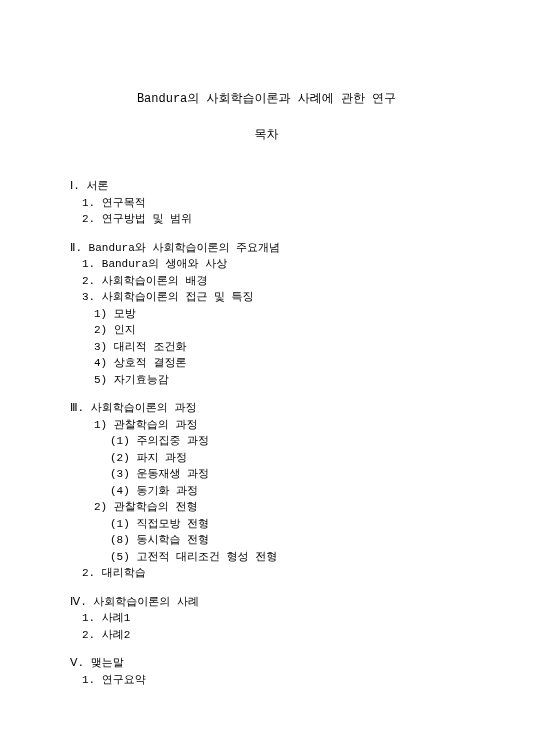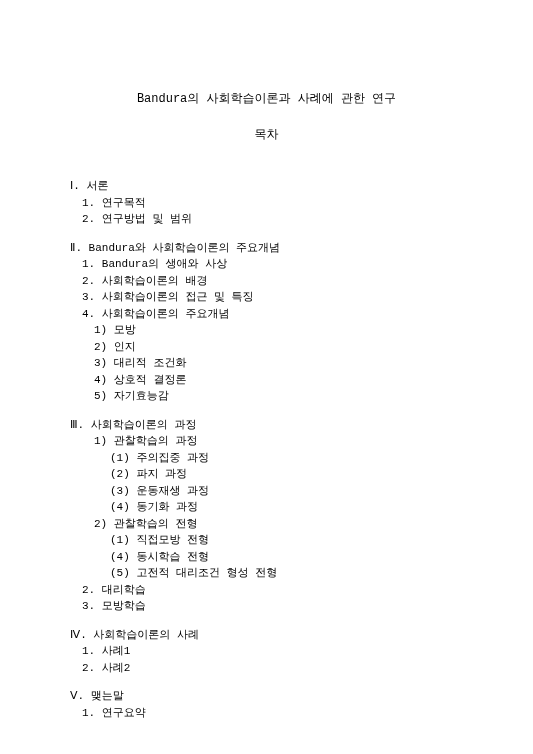--- a/index.html
+++ b/index.html
@@ -57,41 +57,39 @@
   <div class="line section-header">Ⅰ. 서론</div>
   <div class="line level-1">1. 연구목적</div>
   <div class="line level-1">2. 연구방법 및 범위</div>
 </div>
 
 <div class="section">
   <div class="line section-header">Ⅱ. Bandura와 사회학습이론의 주요개념</div>
   <div class="line level-1">1. Bandura의 생애와 사상</div>
   <div class="line level-1">2. 사회학습이론의 배경</div>
   <div class="line level-1">3. 사회학습이론의 접근 및 특징</div>
-  <div class="line level-1">4. 사회학습이론의 주요개념</div>
   <div class="line level-2">1) 모방</div>
   <div class="line level-2">2) 인지</div>
   <div class="line level-2">3) 대리적 조건화</div>
   <div class="line level-2">4) 상호적 결정론</div>
   <div class="line level-2">5) 자기효능감</div>
 </div>
 
 <div class="section">
   <div class="line section-header">Ⅲ. 사회학습이론의 과정</div>
   <div class="line level-2">1) 관찰학습의 과정</div>
   <div class="line level-3">(1) 주의집중 과정</div>
   <div class="line level-3">(2) 파지 과정</div>
   <div class="line level-3">(3) 운동재생 과정</div>
   <div class="line level-3">(4) 동기화 과정</div>
   <div class="line level-2">2) 관찰학습의 전형</div>
   <div class="line level-3">(1) 직접모방 전형</div>
-  <div class="line level-3">(4) 동시학습 전형</div>
+  <div class="line level-3">(8) 동시학습 전형</div>
   <div class="line level-3">(5) 고전적 대리조건 형성 전형</div>
   <div class="line level-1">2. 대리학습</div>
-  <div class="line level-1">3. 모방학습</div>
 </div>
 
 <div class="section">
   <div class="line section-header">Ⅳ. 사회학습이론의 사례</div>
   <div class="line level-1">1. 사례1</div>
   <div class="line level-1">2. 사례2</div>
 </div>
 
 <div class="section">
   <div class="line section-header">Ⅴ. 맺는말</div>

